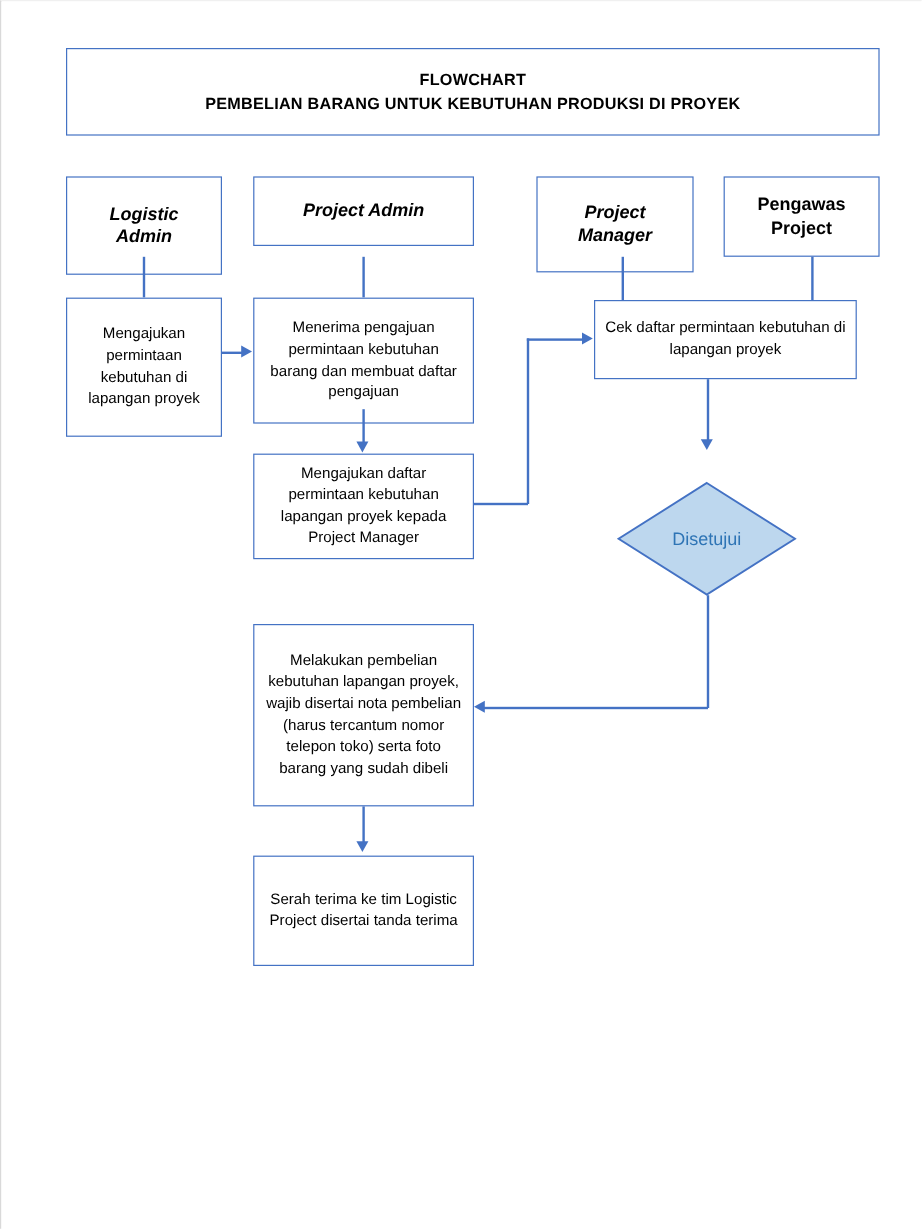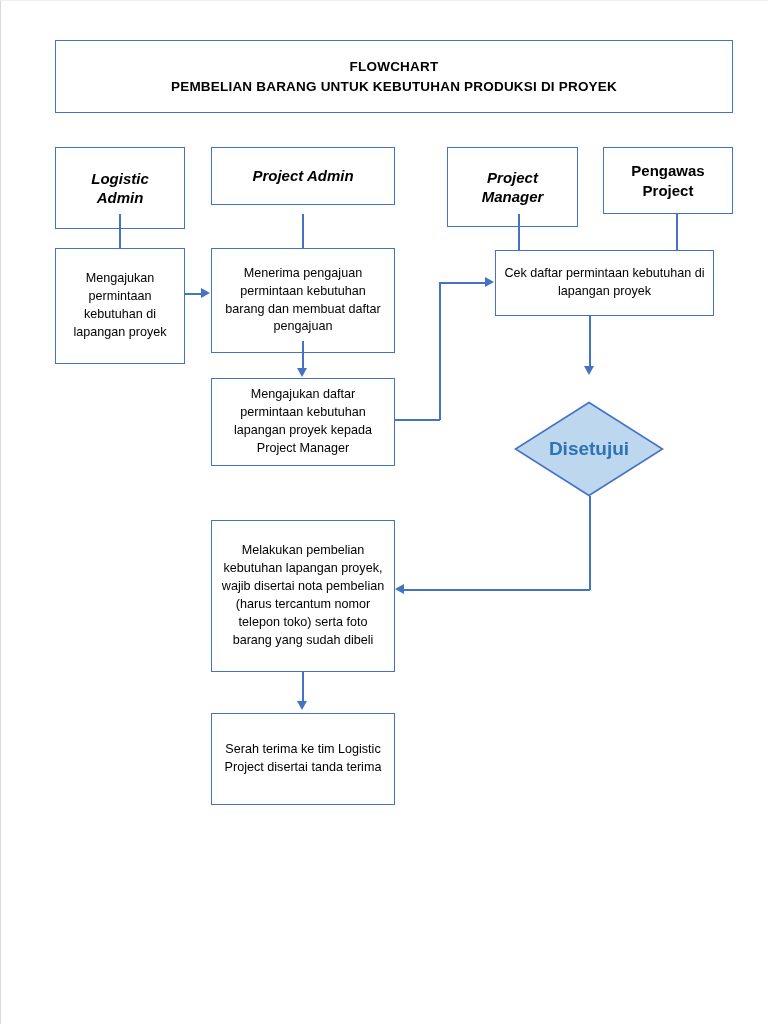--- a/index.html
+++ b/index.html
@@ -63,22 +63,22 @@
   .diamond-wrap svg { display: block; }
   .diamond-label {
     position: absolute;
     left: 0;
     top: 0;
     width: 100%;
     height: 100%;
     display: flex;
     align-items: center;
     justify-content: center;
-    font-size: 19px;
-    font-weight: bold;
+    font-size: 15px;
+    font-weight: normal;
     color: #2e74b5;
     pointer-events: none;
   }
 
   
   .conn {
     position: absolute;
     background: #4472c4;
   }
   .conn.v { width: 1.6px; }

